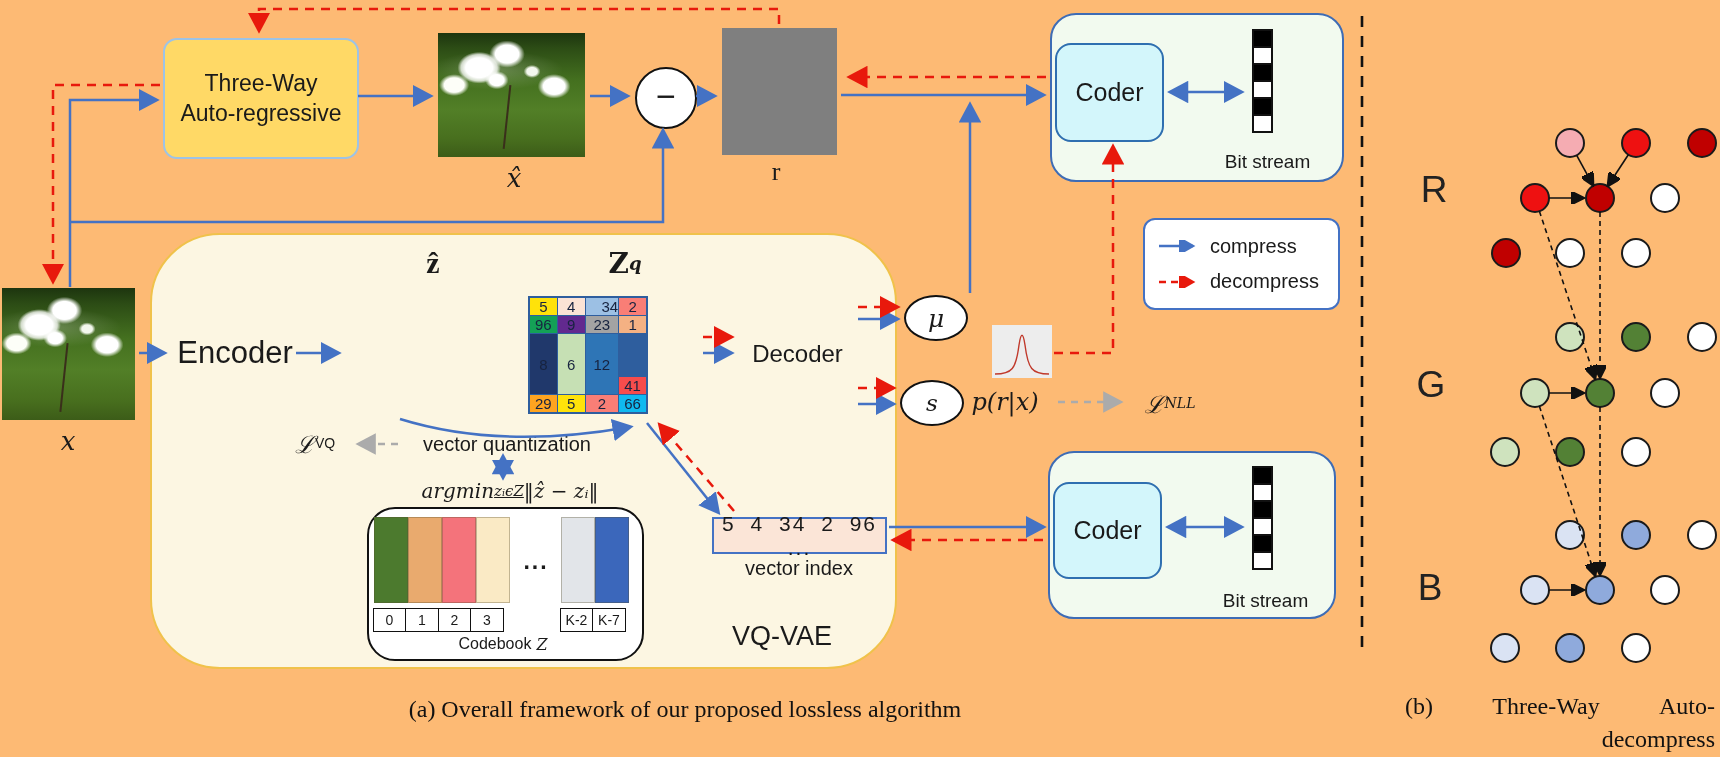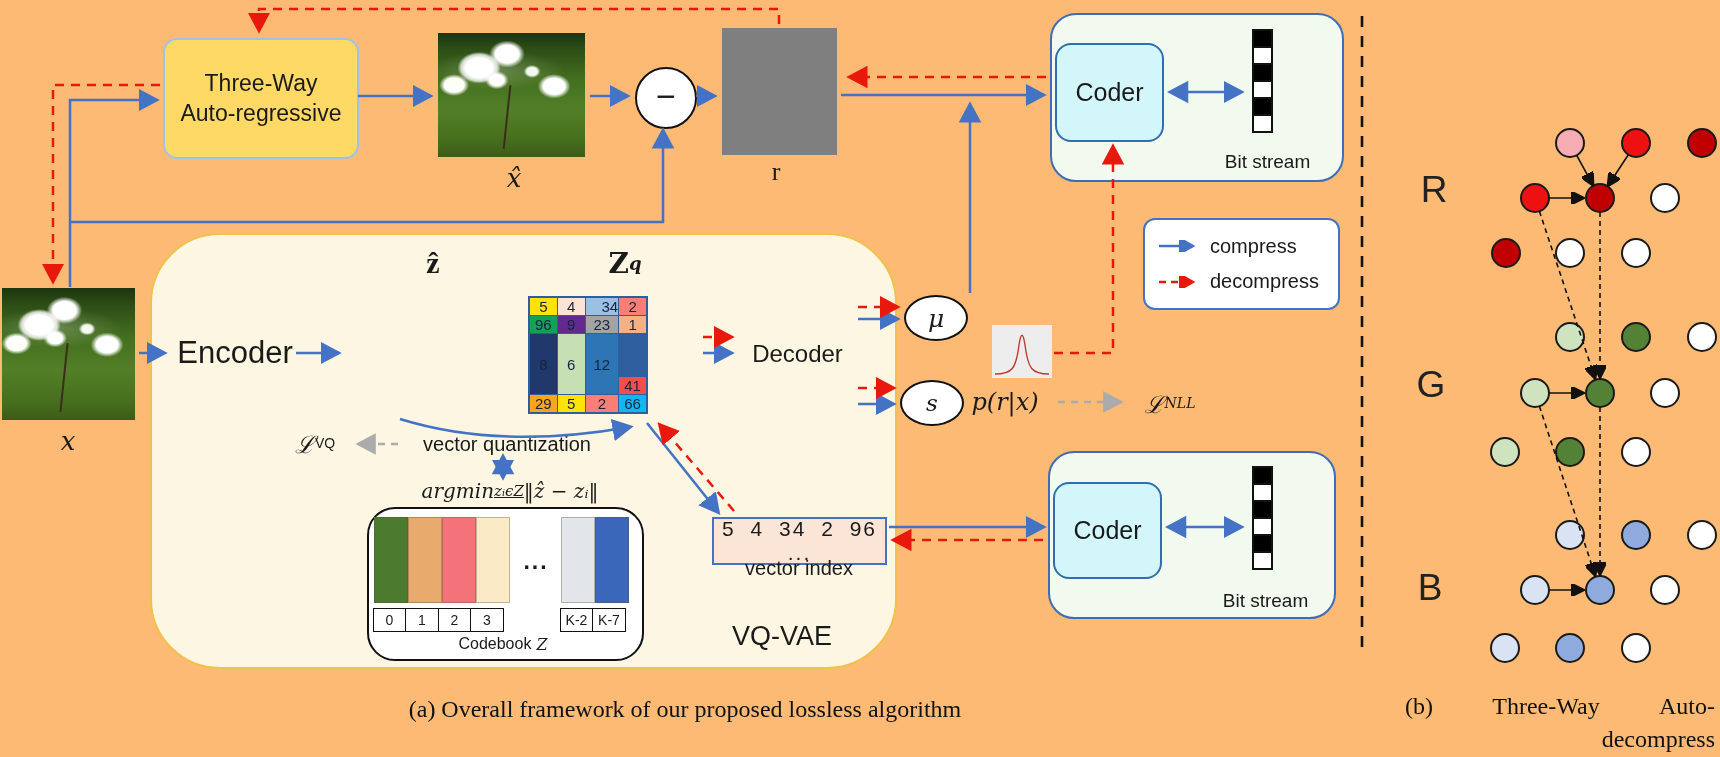--- a/index.html
+++ b/index.html
@@ -246,21 +246,21 @@
     </div>
   <div id="cb-idx2" class="abs hbox idxrow" style="left:561px;top:608px;">
       <div class="idxcell">K-2</div>
       <div class="idxcell">K-7</div>
     </div>
   <div class="abs hbox ctr" style="left:400px;top:634px;width:206px;height:20px;font-size:16px;gap:5px;">
     <span>Codebook</span>
     <span class="math">Z</span>
   </div>
 
-  <div class="abs hbox vibox ctr" style="left:712px;top:517px;width:175px;height:48px;box-sizing:border-box;">
+  <div class="abs hbox vibox ctr" style="left:712px;top:517px;width:175px;height:37px;box-sizing:border-box;">
     <span>5 4 34 2 96 ...</span>
   </div>
   <div class="abs hbox ctr" style="left:715px;top:557px;width:168px;height:22px;font-size:20px;">vector index</div>
 
   <div class="abs hbox ctr" style="left:726px;top:620px;width:112px;height:32px;font-size:27px;">VQ-VAE</div>
 
   <div class="abs hbox ellipse ctr math" style="left:904px;top:295px;width:60px;height:42px;font-size:25px;">
     <span>μ</span>
   </div>
   <div class="abs hbox ellipse ctr math" style="left:900px;top:380px;width:60px;height:42px;font-size:23px;">

